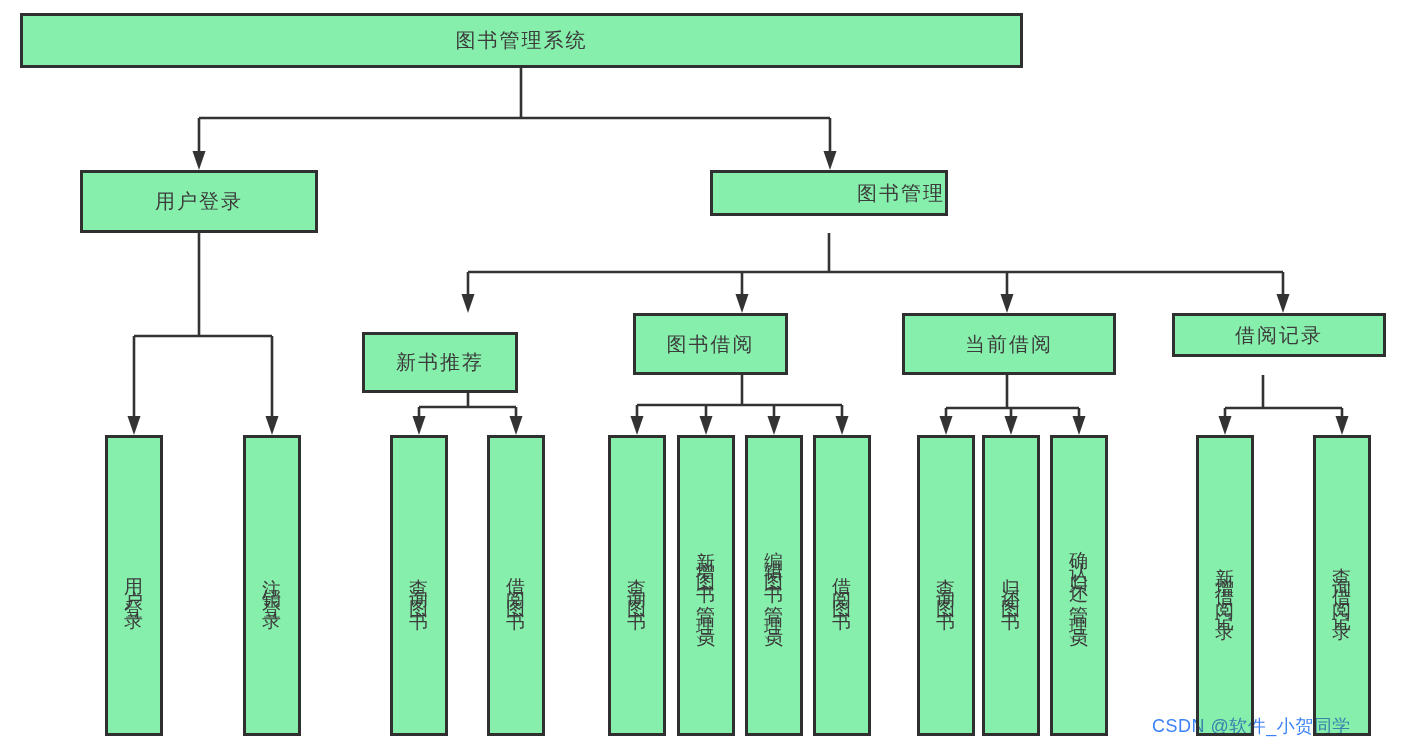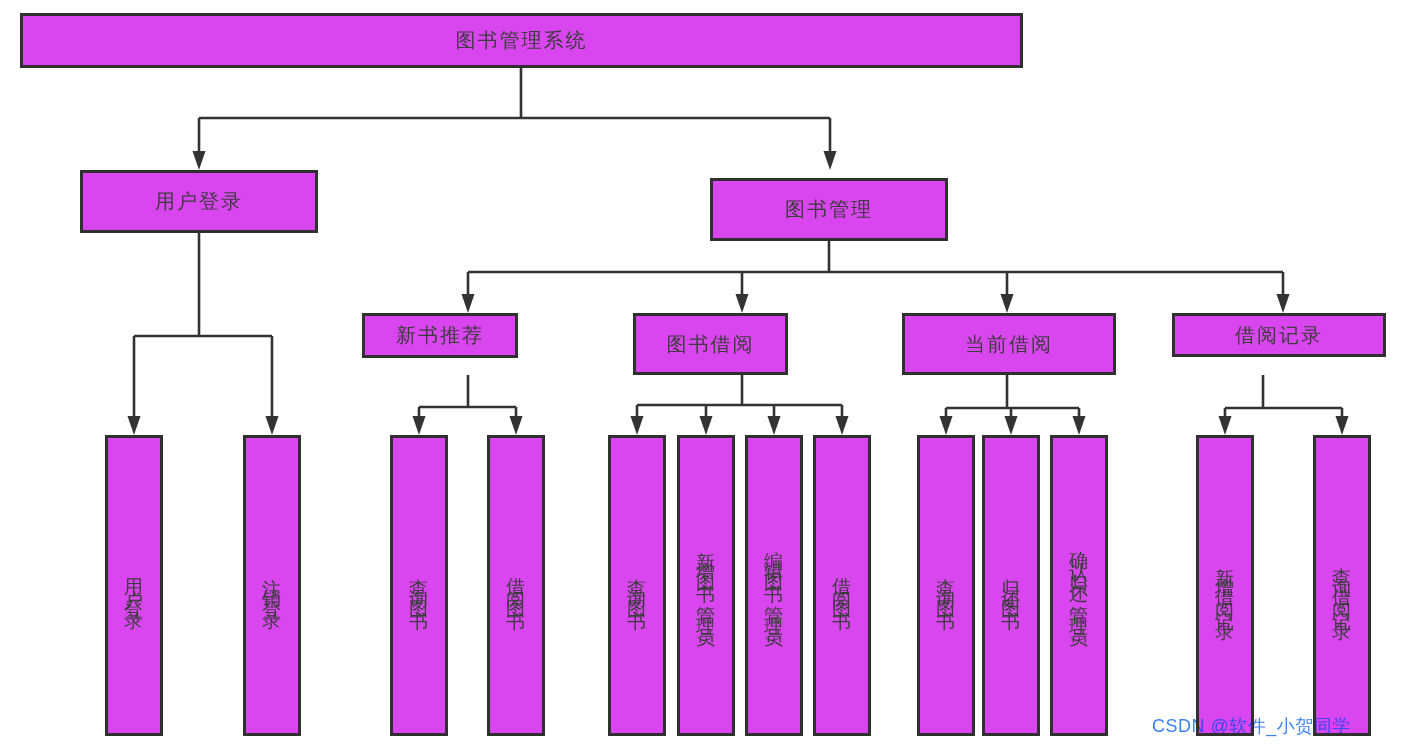--- a/index.html
+++ b/index.html
@@ -2,21 +2,21 @@
 <html><head>
 <meta charset="utf-8">
 <style>
   html,body{margin:0;padding:0;}
   body{
     width:1405px;height:747px;position:relative;overflow:hidden;
     background:#ffffff;
     font-family:"Liberation Sans","DejaVu Sans",sans-serif;
   }
   .node{
-    position:absolute;background:#d946ef;border:3px solid #303030;
+    position:absolute;background:#86efac;border:3px solid #303030;
     box-sizing:border-box;display:flex;align-items:center;justify-content:center;
     color:#3c3c3c;z-index:2;font-family:Liberation Serif, serif;
   }
   .h-label{font-size:20px;letter-spacing:2px;white-space:nowrap;}
   .root .h-label{font-size:20px;}
   .leaf{width:58px;top:435px;height:301px;}
   .v-label{
     writing-mode:vertical-rl;text-orientation:mixed;
     font-size:19px;letter-spacing:0.58em;line-height:1;white-space:nowrap;
   }
@@ -70,25 +70,25 @@
   </g>
 </svg>
 
 <div class="node root" style="left:20px;top:13px;width:1003px;height:55px;">
   <span class="h-label">图书管理系统</span>
 </div>
 
 <div class="node" style="left:80px;top:170px;width:238px;height:63px;">
   <span class="h-label">用户登录</span>
 </div>
-<div class="node" style="left:710px;top:178px;width:238px;height:63px;">
+<div class="node" style="left:710px;top:170px;width:238px;height:46px;justify-content:flex-end;">
   <span class="h-label">图书管理</span>
 </div>
 
-<div class="node" style="left:362px;top:313px;width:156px;height:45px;">
+<div class="node" style="left:362px;top:332px;width:156px;height:61px;">
   <span class="h-label">新书推荐</span>
 </div>
 <div class="node" style="left:633px;top:313px;width:155px;height:62px;">
   <span class="h-label">图书借阅</span>
 </div>
 <div class="node" style="left:902px;top:313px;width:214px;height:62px;">
   <span class="h-label">当前借阅</span>
 </div>
 <div class="node" style="left:1172px;top:313px;width:214px;height:44px;">
   <span class="h-label">借阅记录</span>

